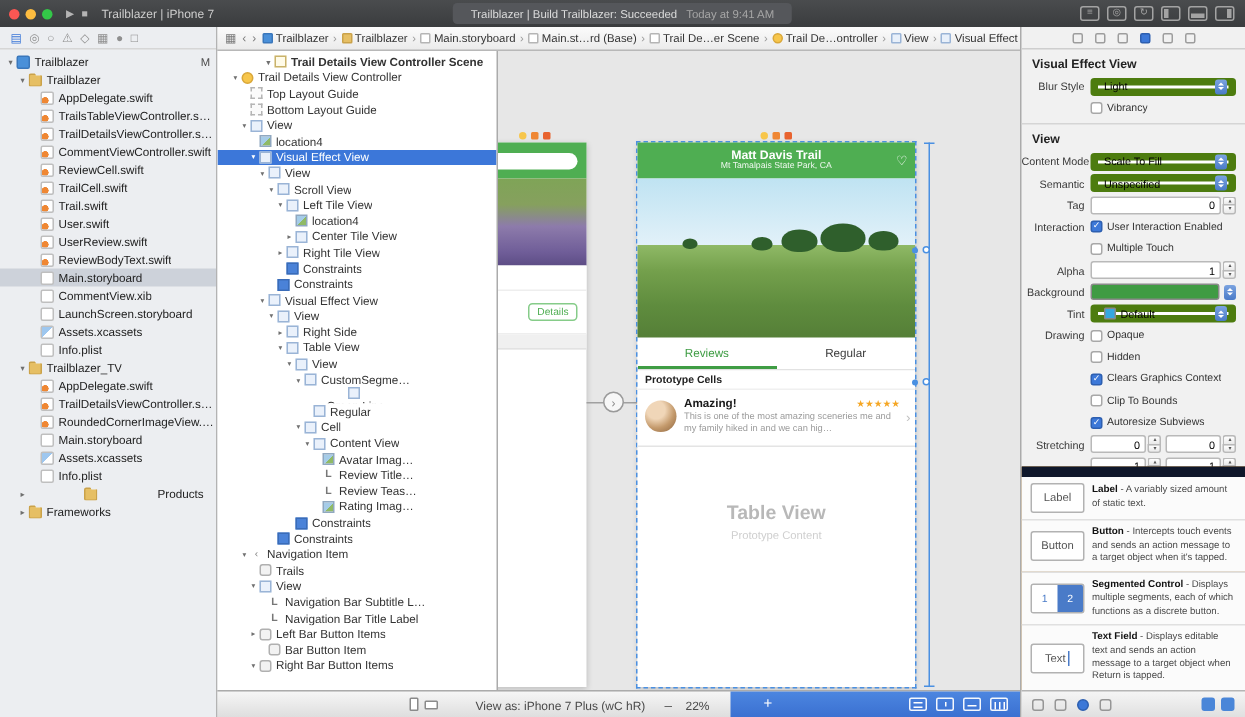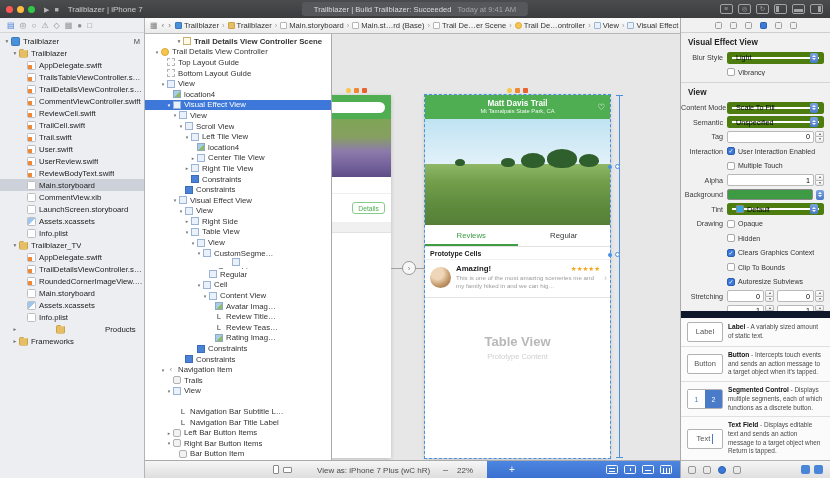--- a/index.html
+++ b/index.html
@@ -576,44 +576,44 @@
         <div class="out-row" style="padding-left: 20px;">
           <span class="odisc"></span>
           <span class="oic oic-barbutton"></span>
           <span class="olabel">Trails</span>
         </div>
         <div class="out-row" style="padding-left: 20px;">
           <span class="odisc">▾</span>
           <span class="oic oic-view"></span>
           <span class="olabel">View</span>
         </div>
-        <div class="out-row" style="padding-left: 26px; margin-top: 10px;">
+        <div class="out-row" style="padding-left: 26px;">
           <span class="odisc"></span>
           <span class="oic oic-label">L</span>
           <span class="olabel">Navigation Bar Subtitle L…</span>
         </div>
         <div class="out-row" style="padding-left: 26px;">
           <span class="odisc"></span>
           <span class="oic oic-label">L</span>
           <span class="olabel">Navigation Bar Title Label</span>
         </div>
         <div class="out-row" style="padding-left: 20px;">
           <span class="odisc">▸</span>
           <span class="oic oic-barbutton"></span>
           <span class="olabel">Left Bar Button Items</span>
         </div>
+        <div class="out-row" style="padding-left: 26px;">
+          <span class="odisc"></span>
+          <span class="oic oic-barbutton"></span>
+          <span class="olabel">Bar Button Item</span>
+        </div>
         <div class="out-row" style="padding-left: 20px;">
           <span class="odisc">▾</span>
           <span class="oic oic-barbutton"></span>
           <span class="olabel">Right Bar Button Items</span>
-        </div>
-        <div class="out-row" style="padding-left: 26px;">
-          <span class="odisc"></span>
-          <span class="oic oic-barbutton"></span>
-          <span class="olabel">Bar Button Item</span>
         </div>
       </div>
   </div>
 
   <div id="canvas">
 
     <div class="vc-left">
       <div class="vc-hdr">
         <span class="hdot" style="background:#f7c64b"></span>
         <span class="hsq" style="background:#ef8733"></span>

